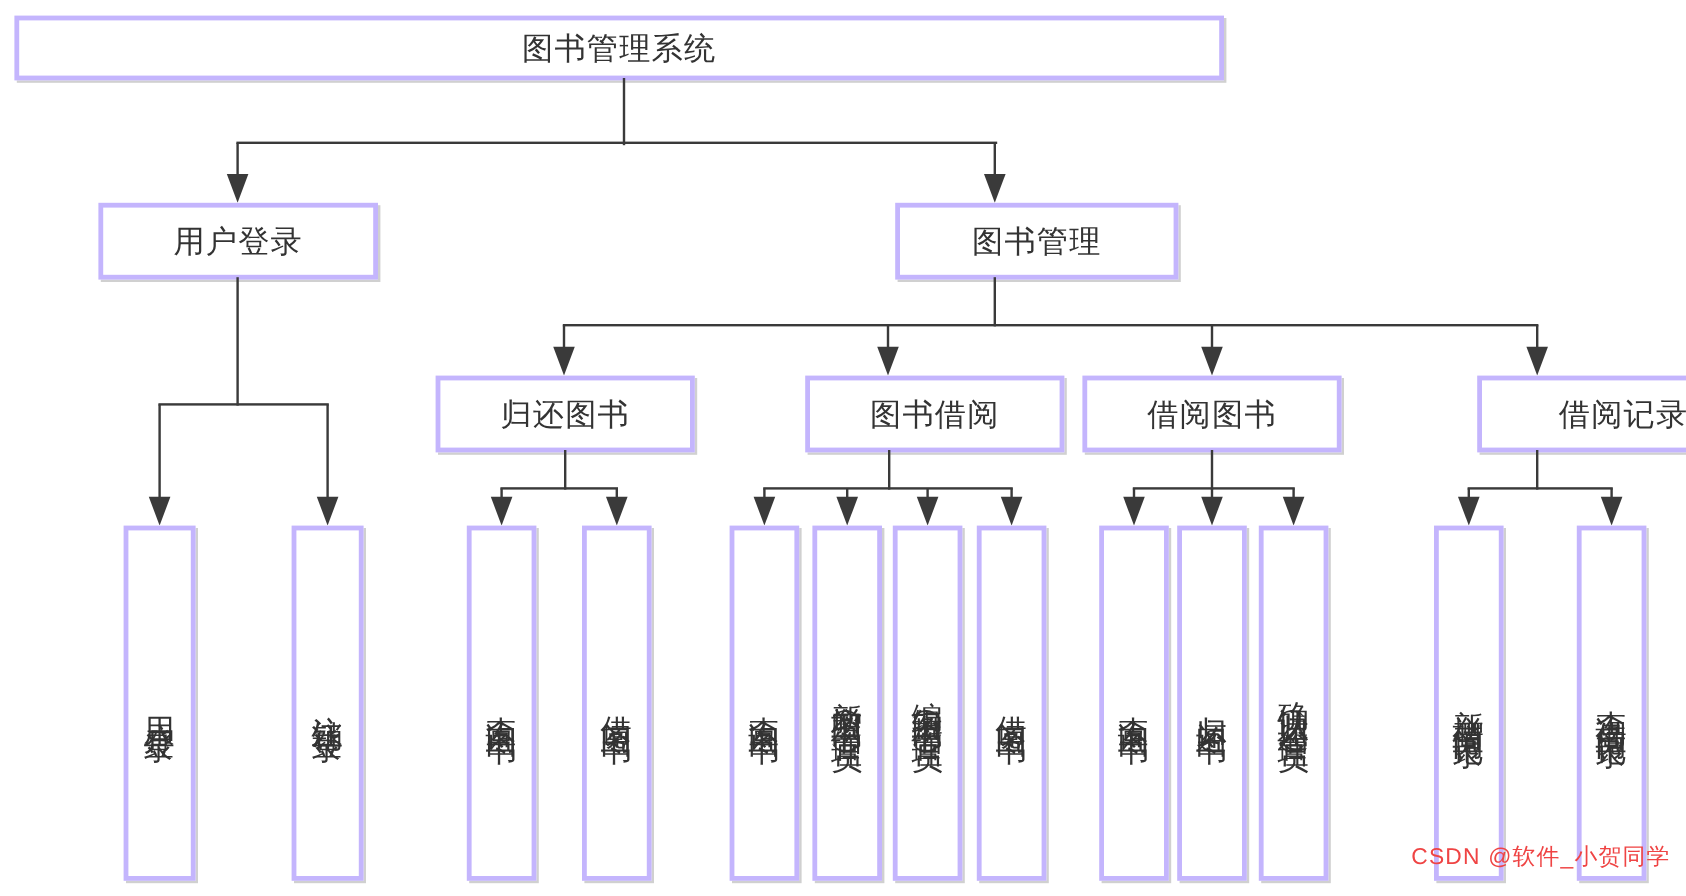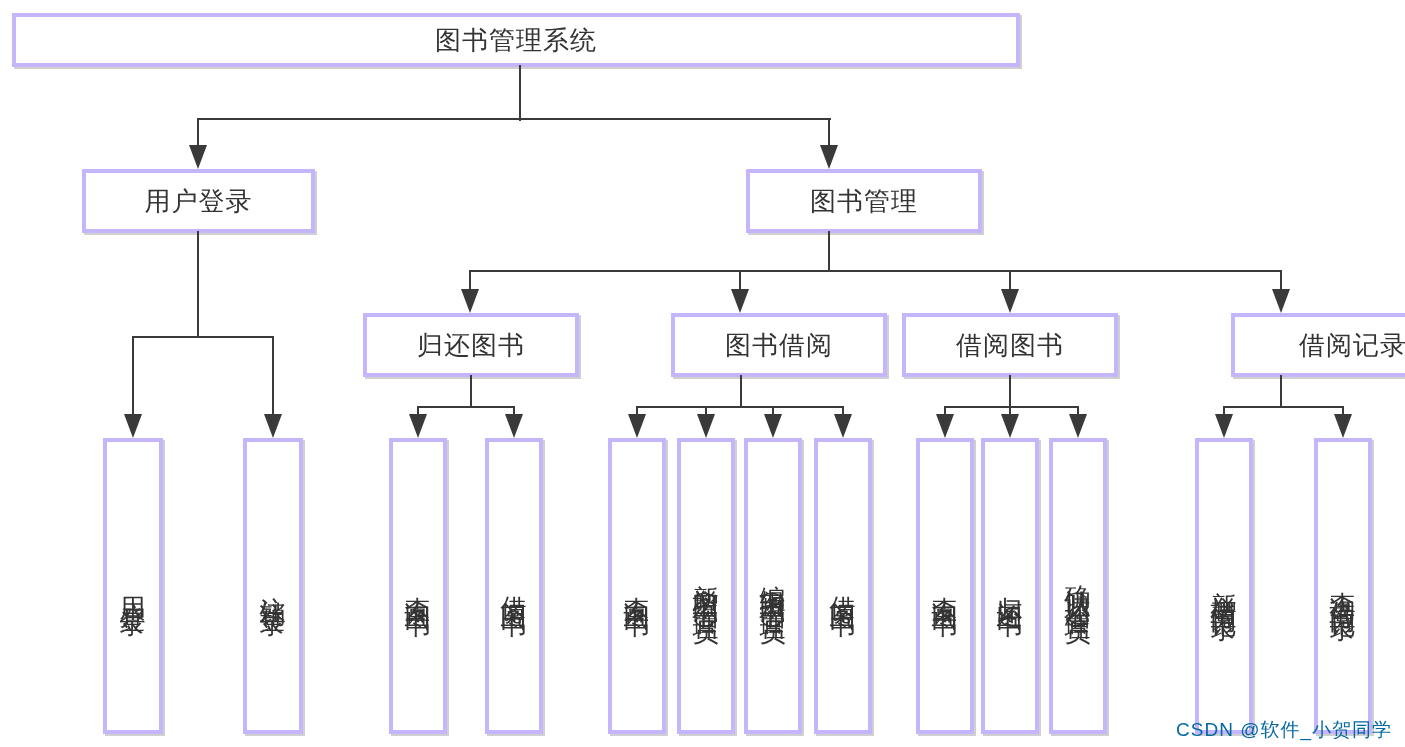--- a/index.html
+++ b/index.html
@@ -20,22 +20,22 @@
     font-size:26px; letter-spacing:5px; line-height:1;
   }
   .hline { position:absolute; height:2px; background:#3a3a3a; }
   .vline { position:absolute; width:2px;  background:#3a3a3a; }
   .arrow {
     position:absolute; width:0; height:0;
     border-left:9px solid transparent; border-right:9px solid transparent;
     border-top:24px solid #3a3a3a;
   }
   .watermark {
-    position:absolute; right:13px; bottom:4px; z-index:5;
-    font-size:19px; letter-spacing:1px; color:#0369a1; white-space:nowrap;
+    position:absolute; right:13px; bottom:20px; z-index:5;
+    font-size:19px; letter-spacing:1px; color:#ef4444; white-space:nowrap;
   }
 </style>
 </head>
 <body>
 
 <div class="stage">
 
   <div class="node h" style="left:12px; top:13px; width:1008px; height:54px;">图书管理系统</div>
 
   <div class="vline" style="left:519px; top:65px; height:56px;"></div>

